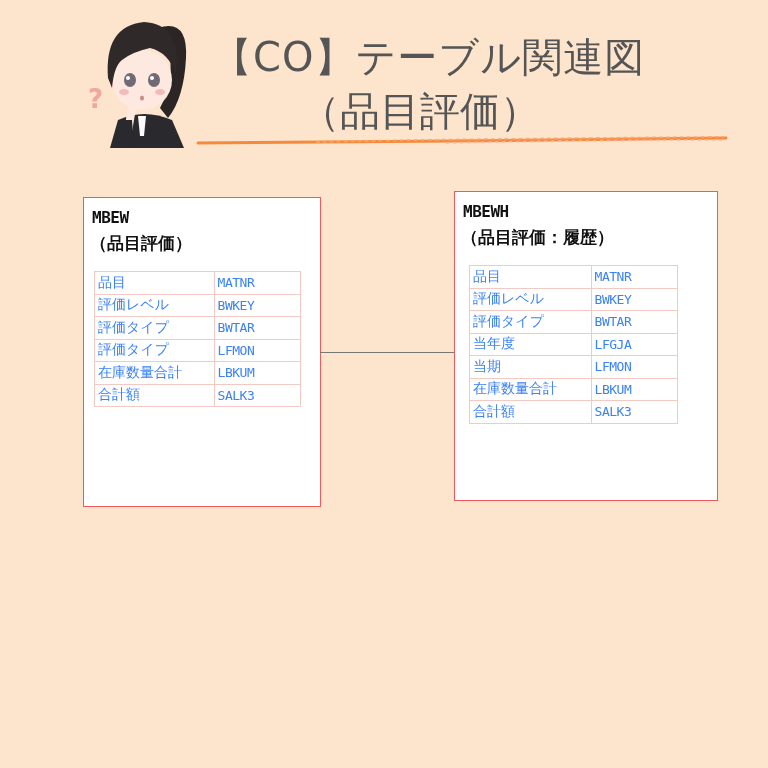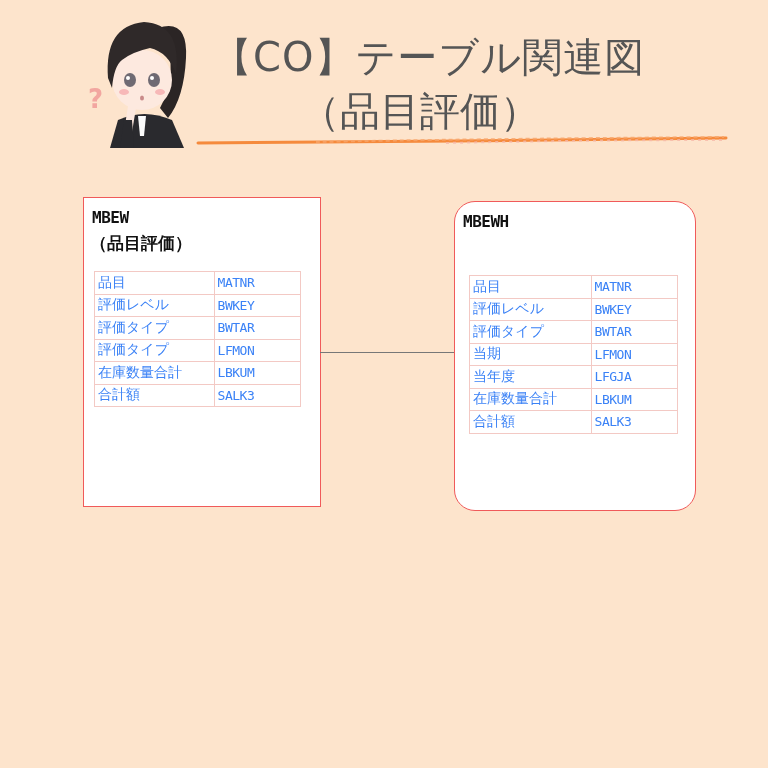--- a/index.html
+++ b/index.html
@@ -127,47 +127,48 @@
     <tr>
           <td>合計額</td>
           <td class="code">SALK3</td>
         </tr>
   </tbody>
     </table>
 </div>
 
 <div class="connector"></div>
 
-<div class="entity" style="left:454px; top:201px; width:242px; height:310px;border-radius:21px;">
+<div class="entity" style="left:454px; top:191px; width:264px; height:310px;">
   <div class="entity-name">MBEWH</div>
+  <div class="entity-desc">（品目評価：履歴）</div>
   <table class="fields" style="left:14px; top:73px; width:209px;">
     <colgroup>
         <col style="width:122px">
         <col style="width:87px">
       </colgroup>
     <tbody>
         <tr>
           <td>品目</td>
           <td class="code">MATNR</td>
         </tr>
     <tr>
           <td>評価レベル</td>
           <td class="code">BWKEY</td>
         </tr>
     <tr>
           <td>評価タイプ</td>
           <td class="code">BWTAR</td>
         </tr>
     <tr>
+          <td>当年度</td>
+          <td class="code">LFGJA</td>
+        </tr>
+    <tr>
           <td>当期</td>
           <td class="code">LFMON</td>
-        </tr>
-    <tr>
-          <td>当年度</td>
-          <td class="code">LFGJA</td>
         </tr>
     <tr>
           <td>在庫数量合計</td>
           <td class="code">LBKUM</td>
         </tr>
     <tr>
           <td>合計額</td>
           <td class="code">SALK3</td>
         </tr>
   </tbody>

